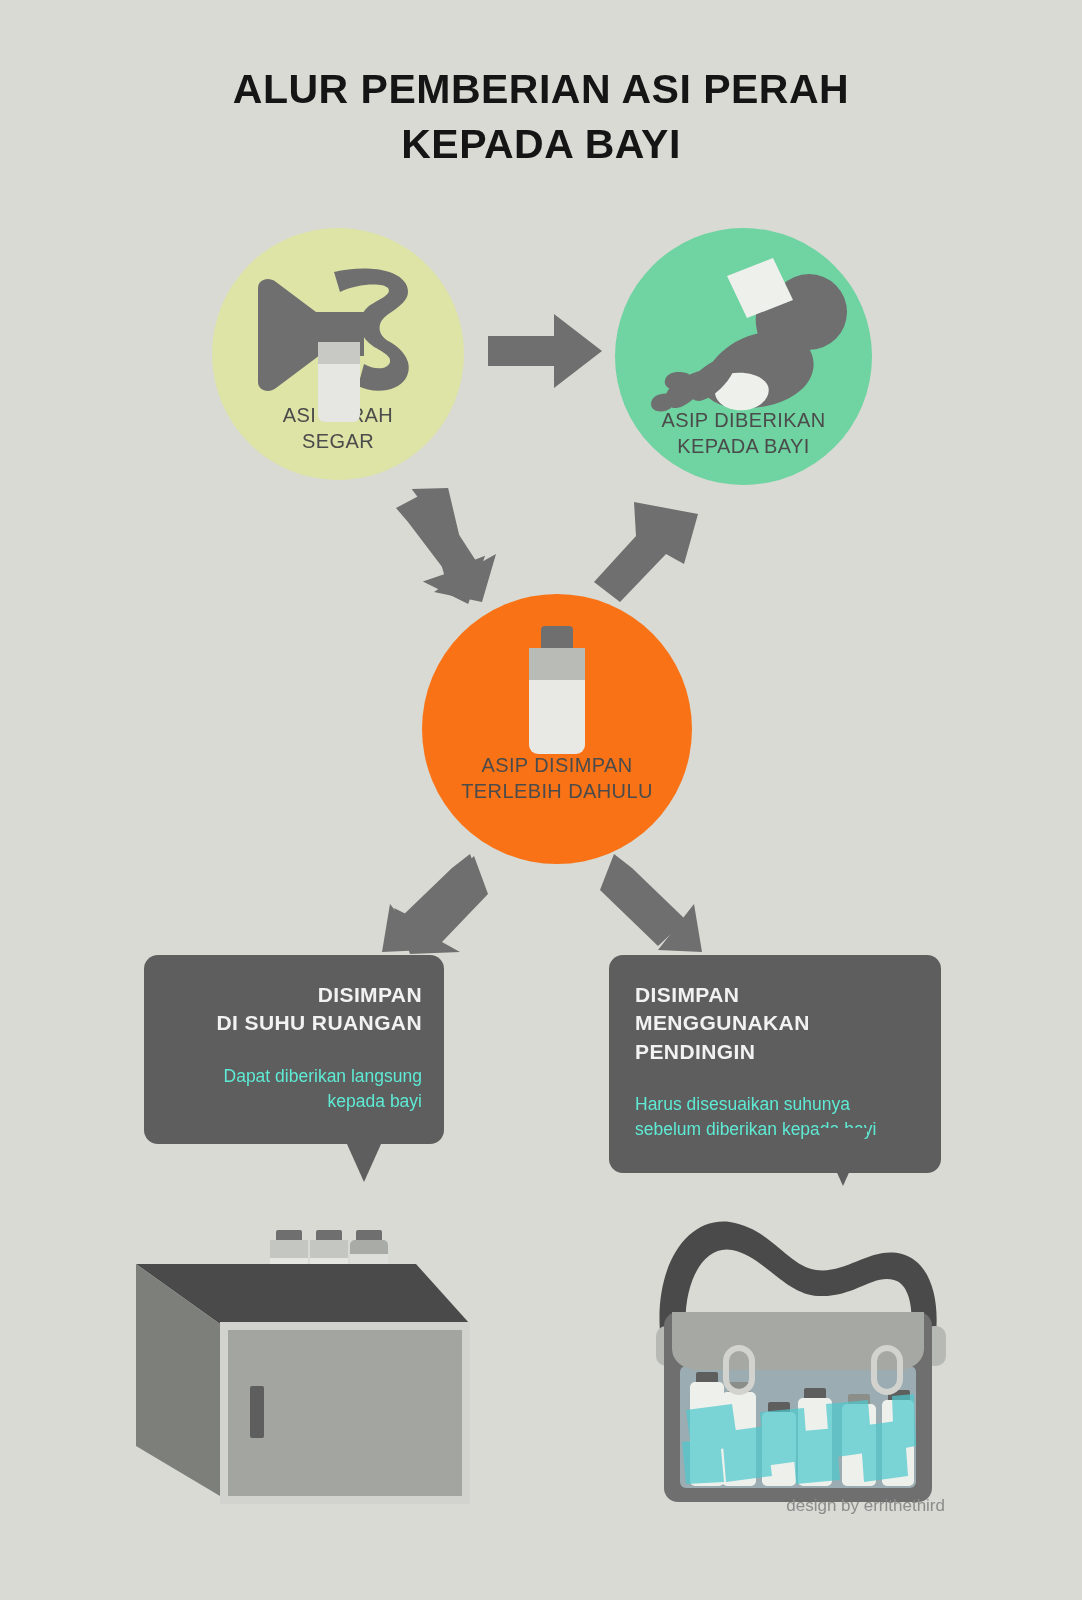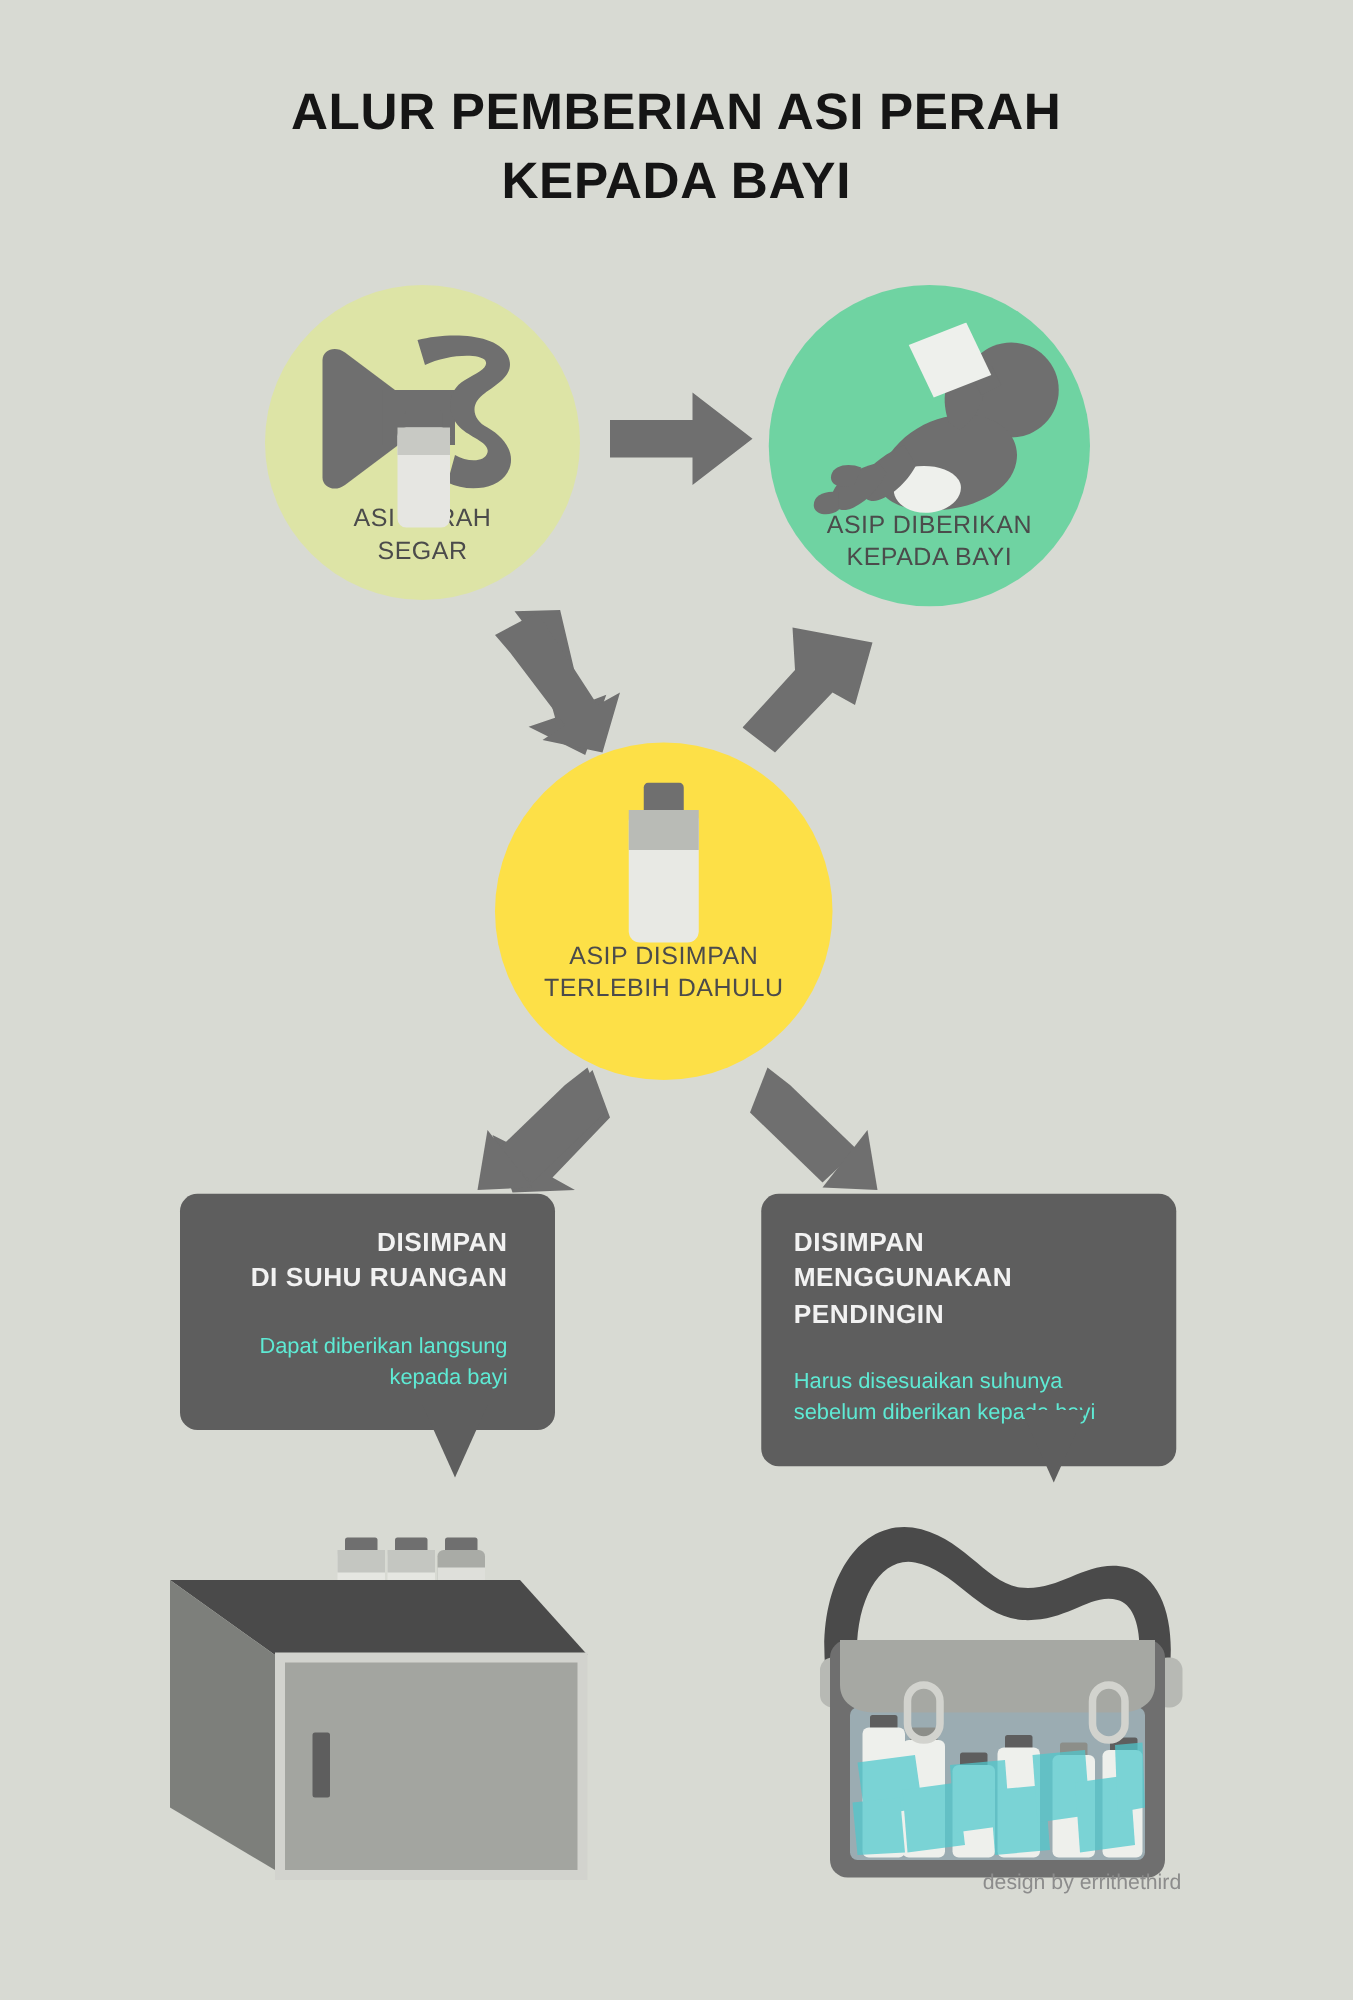--- a/index.html
+++ b/index.html
@@ -43,37 +43,37 @@
     left:212px; top:228px; width:252px; height:252px;
     background:#dde4a6;
   }
   #node-fresh .cap { margin-bottom:26px; }
   #node-baby {
     left:615px; top:228px; width:257px; height:257px;
     background:#6fd3a2;
   }
   #node-baby .cap { margin-bottom:26px; }
   #node-store {
-    left:396px; top:594px; width:270px; height:270px;
-    background:#fde047;
+    left:422px; top:594px; width:270px; height:270px;
+    background:#f97316;
   }
   #node-store .cap { margin-bottom:60px; }
 
   
   .art { position:absolute; }
 
   
   .arrow { position:absolute; }
 
   
   .bubble {
     position:absolute;
     background:#5e5e5e;
     border-radius:14px;
-    padding:26px 38px 30px 26px;
+    padding:26px 22px 30px 26px;
     color:#ffffff;
   }
   .bubble .head {
     font-weight:bold;
     font-size:21px;
     line-height:1.35;
     letter-spacing:.4px;
     color:#f2f2f2;
   }
   .bubble .sub {

